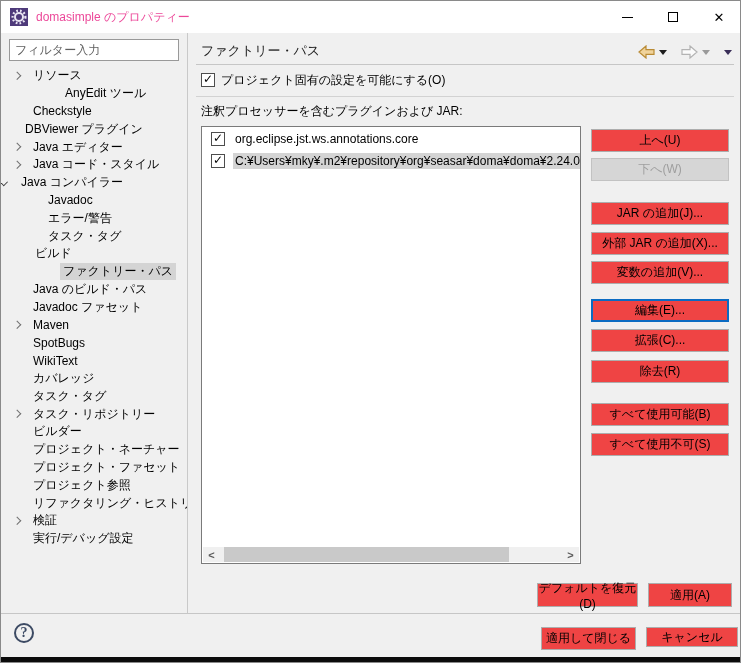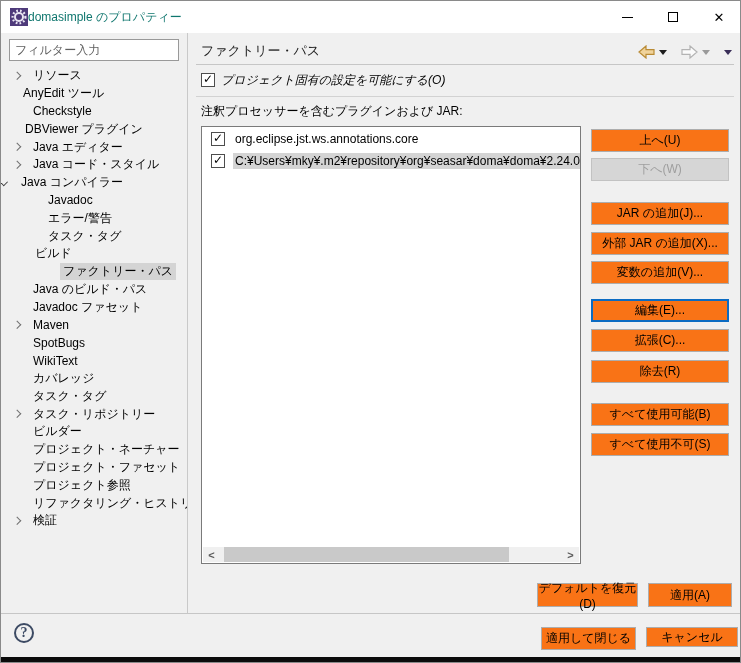--- a/index.html
+++ b/index.html
@@ -3,21 +3,21 @@
 <meta charset="utf-8">
 <style>
   * { box-sizing: border-box; margin: 0; padding: 0; }
   html,body { width:741px; height:663px; }
   body { font-family: "Liberation Sans", "DejaVu Sans", sans-serif; font-size:12px; color:#000; }
   .window { position:relative; width:741px; height:663px; background:#F0F0F0; border:1px solid #8a8a8a; overflow:hidden; }
 
   
   .titlebar { position:absolute; left:0; top:0; width:741px; height:32px; background:#FFFFFF; display:flex; align-items:center; }
   .appicon { width:18px; height:18px; margin-left:9px; }
-  .title { font-size:12px; color:#0f766e; }
+  .title { margin-left:8px; font-size:12px; color:#ec4899; }
   .wincontrols { position:absolute; right:0; top:0; height:32px; display:flex; }
   .win-btn { width:46px; height:32px; display:flex; align-items:center; justify-content:center; }
   .glyph-min { width:11px; height:1px; background:#000; }
   .glyph-max { width:10px; height:10px; border:1px solid #000; background:transparent; }
   .glyph-close { font-size:13px; line-height:13px; color:#000; }
 
   
   .sidebar { position:absolute; left:0; top:32px; width:186px; height:580px; background:#F0F0F0; overflow:hidden; }
   .filter-input { position:absolute; left:8px; top:6px; width:170px; height:22px; border:1px solid #999; background:#fff; font-size:12px; padding:0 5px; font-family:inherit; }
   .filter-input::placeholder { color:#5f5f5f; opacity:1; }
@@ -40,37 +40,37 @@
   .nav-dd.gray { border-top-color:#9a9a9a; }
   .nav-dd.dark { border-top-color:#3a2e58; margin-left:14px; }
   .nav-gap { width:14px; }
   .hsep { position:absolute; left:8px; right:8px; height:1px; background:#C6C6C6; }
   .hsep.s1 { top:31px; }
   .hsep.s2 { top:63px; background:#D2D2D2; }
 
   .checkrow { position:absolute; left:13px; top:38px; height:18px; display:flex; align-items:center; }
   .cb { width:14px; height:14px; background:#fff; border:1px solid #4d4d4d; display:inline-flex; align-items:center; justify-content:center; font-size:12px; line-height:12px; color:#000; flex:none; }
   .cb .tick { margin-top:-2px; font-weight:bold; }
-  .checkrow .cblabel { margin-left:6px;font-style:italic; }
+  .checkrow .cblabel { margin-left:6px; }
 
   .list-label { position:absolute; left:13px; top:70px; }
 
   .listbox { position:absolute; left:13px; top:93px; width:380px; height:438px; background:#fff; border:1px solid #7a7a7a; overflow:hidden; }
   .jar-row { display:flex; align-items:center; height:20px; margin-top:2px; white-space:nowrap; }
   .jar-row .cb { margin-left:9px; }
   .jar-label { margin-left:8px; padding:1px 2px; overflow:hidden; }
   .jar-label.sel { background:#D4D4D4; flex:1; }
 
   .hscroll { position:absolute; left:1px; right:1px; bottom:1px; height:15px; background:#F0F0F0; display:flex; align-items:center; }
   .hs-arrow { width:17px; height:15px; display:flex; align-items:center; justify-content:center; font-size:11px; font-weight:bold; color:#5a5a5a; flex:none; }
   .hs-track { position:relative; flex:1; height:15px; }
   .hs-thumb { position:absolute; left:4px; top:0; width:285px; height:15px; background:#C9C9C9; }
 
   .btncol { position:absolute; left:403px; top:94px; width:138px; height:340px; }
-  .btn { background:#f97316; border:1px solid #ADADAD; font-size:12px; color:#000; display:flex; align-items:center; justify-content:center; font-family:inherit; cursor:default; }
+  .btn { background:#ef4444; border:1px solid #ADADAD; font-size:12px; color:#000; display:flex; align-items:center; justify-content:center; font-family:inherit; cursor:default; }
   .btncol .btn { position:absolute; left:0; width:138px; height:23px; }
   .btn.disabled { background:#D6D6D6; border-color:#C2C2C2; color:#9E9E9E; }
   .btn.focused { border:2px solid #0B6BC2; }
   .r0{top:2px;} .r1{top:31px;} .r2{top:75px;} .r3{top:105px;} .r4{top:134px;}
   .r5{top:172px;} .r6{top:202px;} .r7{top:233px;} .r8{top:276px;} .r9{top:306px;}
 
   .btn-restore { position:absolute; left:349px; top:550px; width:101px; height:24px; }
   .btn-apply { position:absolute; left:460px; top:550px; width:84px; height:24px; }
 
   
@@ -108,21 +108,21 @@
 
   <div class="sidebar">
     <input class="filter-input" type="text" placeholder="フィルター入力" style="">
     <div class="tree" id="tree">
         <div class="tree-row" style="padding-left: 12px;">
           <span class="chevslot">
             <span class="chev collapsed"></span>
           </span>
           <span class="tlabel">リソース</span>
         </div>
-        <div class="tree-row" style="padding-left: 2px;">
+        <div class="tree-row" style="padding-left: 12px; margin-left: 32px;">
           <span class="chevslot"></span>
           <span class="tlabel">AnyEdit ツール</span>
         </div>
         <div class="tree-row" style="padding-left: 12px;">
           <span class="chevslot"></span>
           <span class="tlabel">Checkstyle</span>
         </div>
         <div class="tree-row" style="padding-left: 4px;">
           <span class="chevslot"></span>
           <span class="tlabel">DBViewer プラグイン</span>
@@ -219,20 +219,24 @@
         </div>
         <div class="tree-row" style="padding-left: 12px;">
           <span class="chevslot"></span>
           <span class="tlabel">リファクタリング・ヒストリー</span>
         </div>
         <div class="tree-row" style="padding-left: 12px;">
           <span class="chevslot">
             <span class="chev collapsed"></span>
           </span>
           <span class="tlabel">検証</span>
+        </div>
+        <div class="tree-row" style="padding-left: 12px;">
+          <span class="chevslot"></span>
+          <span class="tlabel">実行/デバッグ設定</span>
         </div>
       </div>
   </div>
   <div class="vsep"></div>
 
   <div class="content">
     <div class="page-title">ファクトリー・パス</div>
 
     <div class="navcluster">
       <svg width="17" height="14" viewBox="0 0 17 14">

